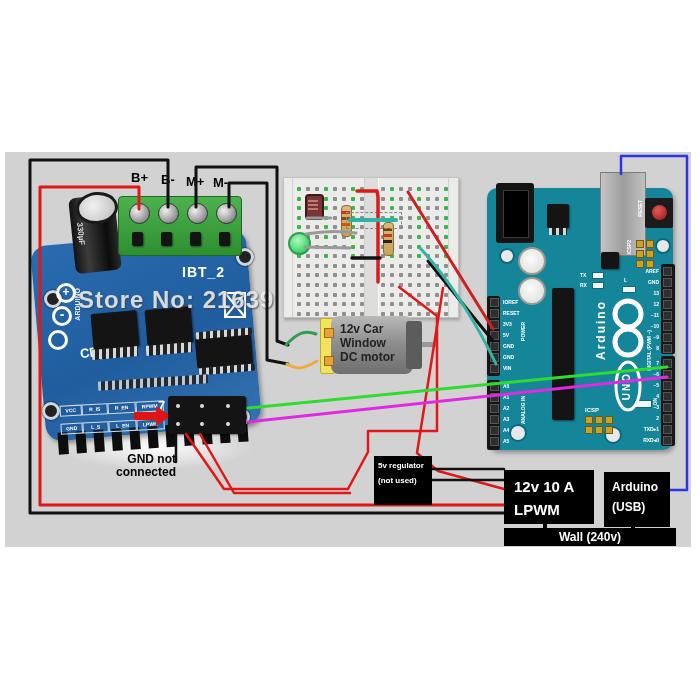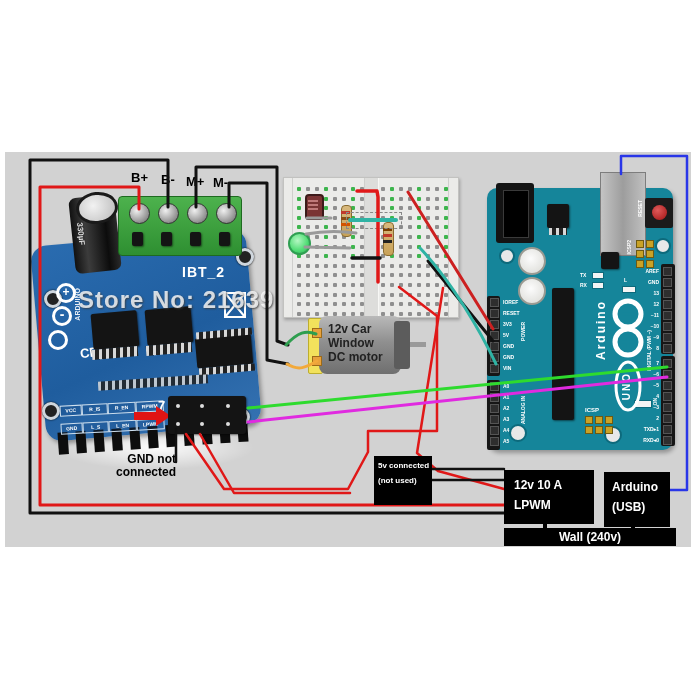--- a/index.html
+++ b/index.html
@@ -389,21 +389,21 @@
   <div class="abs" style="left:341px;top:217px;width:9px;height:3px;background:#8a4b12;"></div>
   <div class="abs" style="left:341px;top:223px;width:9px;height:3px;background:#d35400;"></div>
   <div class="abs" style="left:383px;top:222px;width:9px;height:32px;background:linear-gradient(180deg,#d8b97e,#c8a258);border-radius:4px;border:1px solid #8a6b30;"></div>
   <div class="abs" style="left:383px;top:228px;width:9px;height:3px;background:#7b3f00;"></div>
   <div class="abs" style="left:383px;top:234px;width:9px;height:3px;background:#c0392b;"></div>
   <div class="abs" style="left:383px;top:240px;width:9px;height:3px;background:#222;"></div>
   <div class="abs" style="left:288px;top:232px;width:19px;height:19px;background:radial-gradient(circle at 40% 35%,#b4f7c2,#4fdc74 60%,#28a94d);border-radius:50%;border:2px solid #2f9e52;"></div>
 
   <div class="abs" style="left:346px;top:212px;width:54px;height:15px;border:1px dashed #888;"></div>
 
-  <div class="abs" style="left:308px;top:316px;width:120px;height:60px;">
+  <div class="abs" style="left:320px;top:316px;width:120px;height:60px;">
     <div class="abs" style="left:0;top:2px;width:13px;height:54px;background:#f2e25c;border:1px solid #bdae2f;border-radius:2px;"></div>
     <div class="abs motor-body" style="left:11px;top:0;width:82px;height:58px;"></div>
     <div class="abs" style="left:86px;top:5px;width:16px;height:48px;background:#5c5c5c;border-radius:3px;"></div>
     <div class="abs" style="left:102px;top:26px;width:16px;height:5px;background:#9a9a9a;"></div>
     <div class="abs" style="left:4px;top:12px;width:8px;height:8px;background:#e8a23c;border:1px solid #9c6a18;"></div>
     <div class="abs" style="left:4px;top:40px;width:8px;height:8px;background:#e8a23c;border:1px solid #9c6a18;"></div>
     <div class="abs motor-text" style="left:20px;top:6px;">
       <div>12v Car</div>
       <div>Window</div>
       <div>DC motor</div>
@@ -565,24 +565,24 @@
       <path d="M248,422 L667,377" stroke="#e02ae0" stroke-width="3"></path>
       <path d="M621,174 L621,156 L687,156 L687,490 L661,490" stroke="#2936e8" stroke-width="2.5"></path>
       <path d="M426,469 L504,469" stroke="#111" stroke-width="2.5"></path>
       <path d="M426,480 L504,480" stroke="#111" stroke-width="2.5"></path>
       <path d="M545,516 L545,529" stroke="#000" stroke-width="4"></path>
       <path d="M633,519 L633,529" stroke="#000" stroke-width="4"></path>
     </g>
   </svg>
 
   <div class="abs blackbox" style="left:374px;top:456px;width:52px;height:44px;font-size:8px;padding:5px 2px 0 4px;">
-    <div>5v connected</div>
+    <div>5v regulator</div>
     <div style="margin-top:6px;">(not used)</div>
   </div>
-  <div class="abs blackbox" style="left:504px;top:470px;width:80px;height:46px;font-size:12px;padding:8px 0 0 10px;">
+  <div class="abs blackbox" style="left:504px;top:470px;width:80px;height:46px;font-size:15px;padding:8px 0 0 10px;">
     <div>12v 10 A</div>
     <div style="margin-top:6px;">LPWM</div>
   </div>
   <div class="abs blackbox" style="left:604px;top:472px;width:58px;height:47px;font-size:12px;padding:8px 0 0 8px;">
     <div>Arduino</div>
     <div style="margin-top:6px;">(USB)</div>
   </div>
   <div class="abs blackbox" style="left:504px;top:528px;width:172px;height:18px;font-size:12px;text-align:center;line-height:18px;">
     <div>Wall (240v)</div>
   </div>

